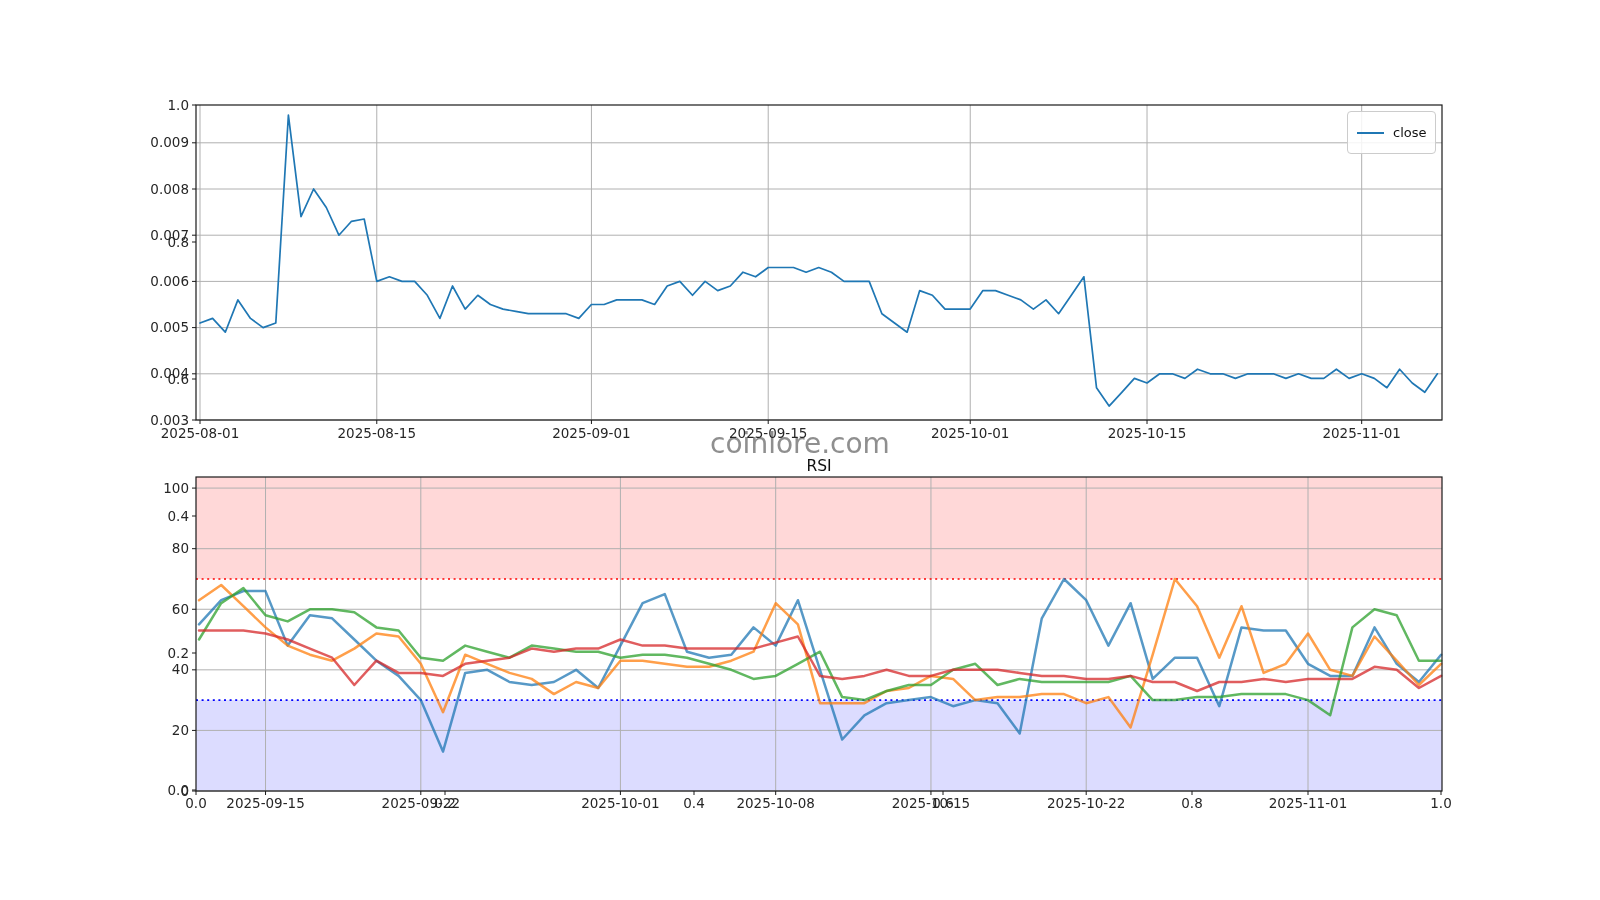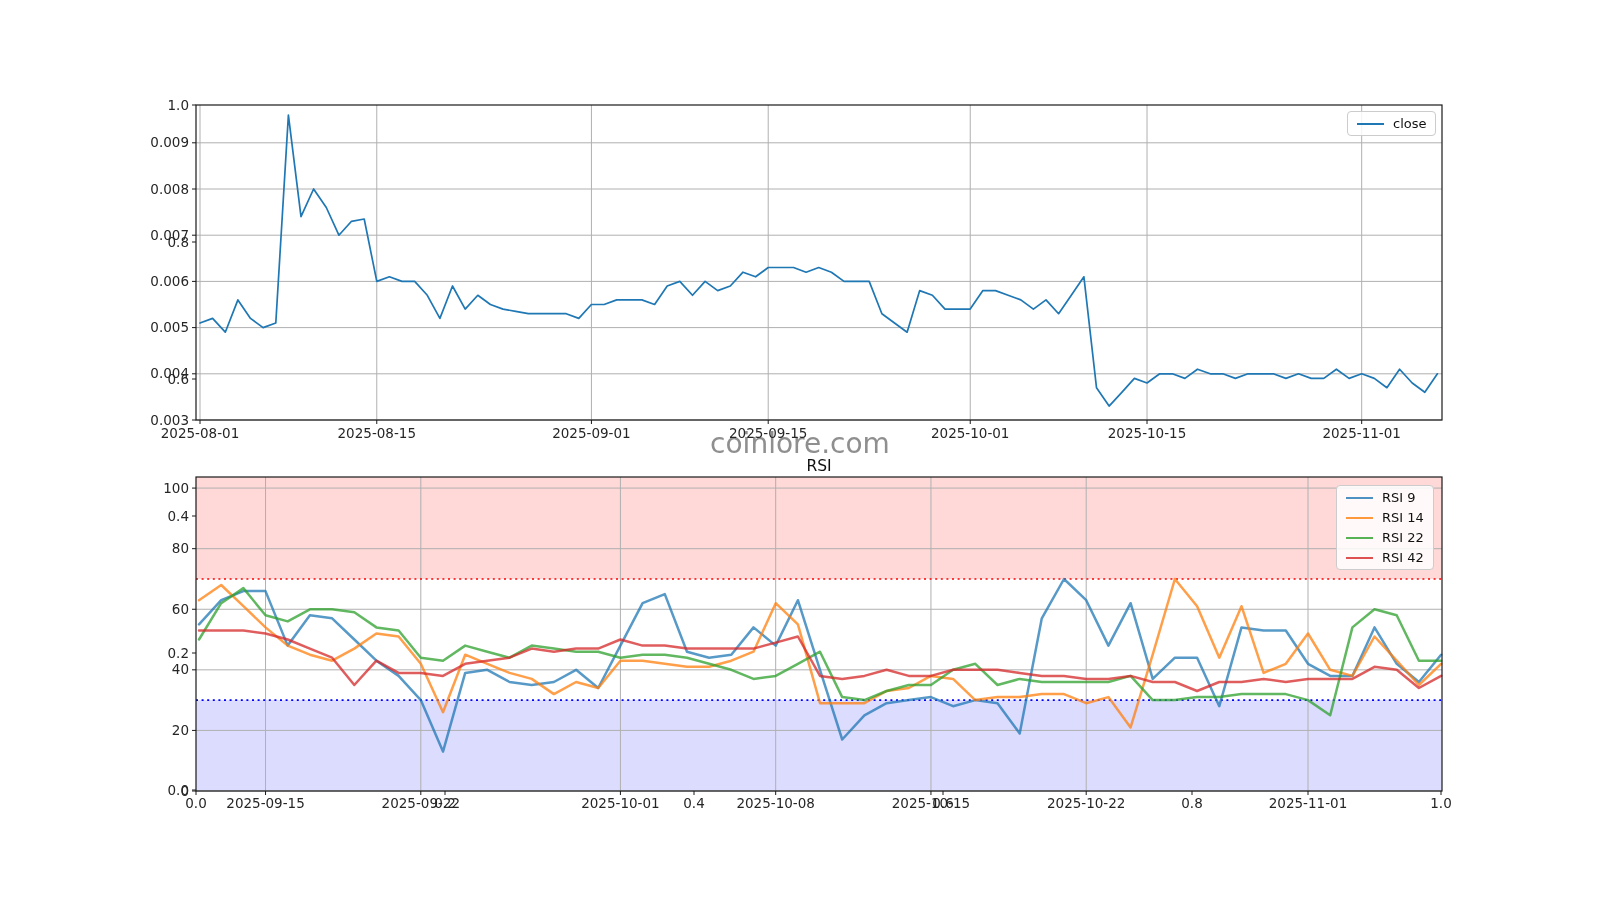--- a/index.html
+++ b/index.html
@@ -6,21 +6,21 @@
   .figure{position:relative;width:1600px;height:900px;background:#ffffff;
           font-family:"DejaVu Sans","Liberation Sans",sans-serif;overflow:hidden;}
   svg{position:absolute;left:0;top:0;}
   .grid{stroke:#b0b0b0;stroke-width:1;}
   .spine{fill:none;stroke:#1a1a1a;stroke-width:1.2;}
   .tickmark{stroke:#1a1a1a;stroke-width:1;}
   text.tick{font-size:13.5px;fill:#262626;}
   text.wm{font-size:28px;fill:#8f8f8f;}
   text.title{font-size:15.5px;fill:#111;}
   .legend{position:absolute;background:rgba(255,255,255,0.85);border:1px solid #cccccc;
-          border-radius:4px;font-size:13px;color:#111;padding:4px 9px;
+          border-radius:4px;font-size:13px;color:#111;padding:13px 9px;
           display:flex;flex-direction:column;justify-content:space-around;gap:5px;}
   .legend-row{display:flex;align-items:center;gap:9px;white-space:nowrap;}
   .swatch{display:inline-block;width:27px;height:0;border-top:2.6px solid #000;}
   #legend-price{left:1347px;top:111px;}
   #legend-rsi{left:1336px;top:485px;}
 </style>
 </head>
 <body>
 
 <div class="figure">
@@ -151,31 +151,13 @@
       </g>
   </svg>
 
   <div class="legend" id="legend-price">
     <div class="legend-row">
       <span class="swatch" style="border-top-color: rgb(31, 119, 180);"></span>
       <span>close</span>
     </div>
   </div>
 
-  <div class="legend" id="legend-rsi">
-    <div class="legend-row">
-      <span class="swatch" style="border-top-color: rgb(31, 119, 180); opacity: 0.8;"></span>
-      <span>RSI 9</span>
-    </div>
-    <div class="legend-row">
-      <span class="swatch" style="border-top-color: rgb(255, 127, 14); opacity: 0.8;"></span>
-      <span>RSI 14</span>
-    </div>
-    <div class="legend-row">
-      <span class="swatch" style="border-top-color: rgb(44, 160, 44); opacity: 0.8;"></span>
-      <span>RSI 22</span>
-    </div>
-    <div class="legend-row">
-      <span class="swatch" style="border-top-color: rgb(214, 39, 40); opacity: 0.8;"></span>
-      <span>RSI 42</span>
-    </div>
-  </div>
 </div>
 
 </body></html>

